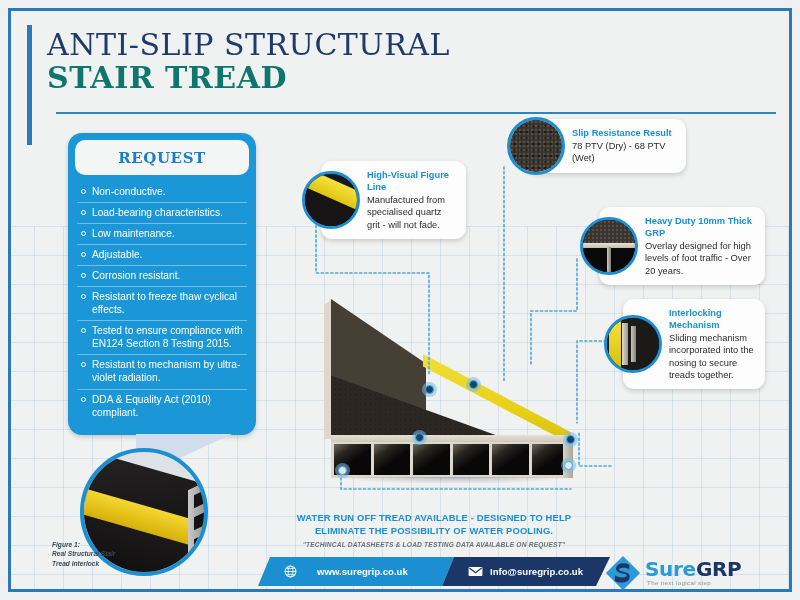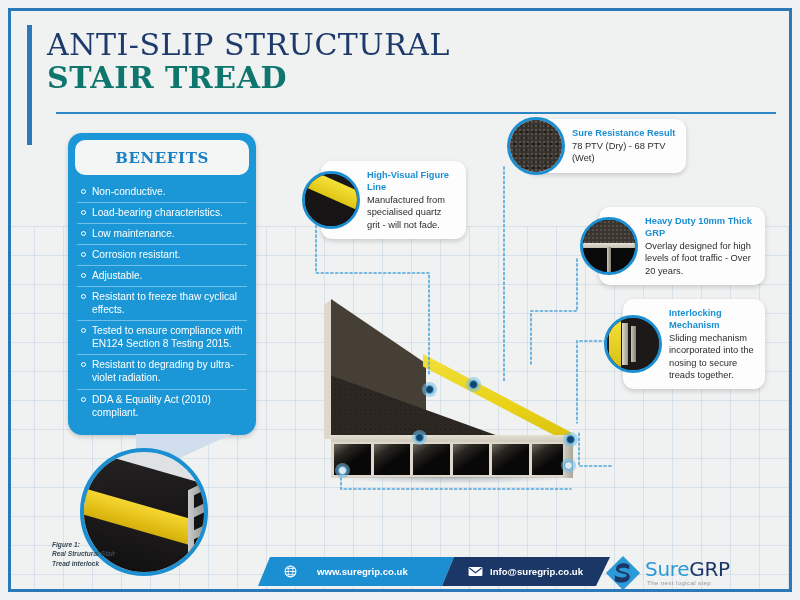--- a/index.html
+++ b/index.html
@@ -287,21 +287,21 @@
     display:flex; align-items:center; gap:7px; padding-left:26px;
   }
   .fbar span.txt { color:#fff; font-size:9.6px; font-weight:bold; }
   .fbar svg { flex:0 0 auto; }
 
   
   .logo { position:absolute; left:594px; top:542px; width:160px; height:40px; }
   .logo-mark { position:absolute; left:0; top:2px; width:36px; height:36px; }
   .logo-text {
     position:absolute; left:40px; top:4px;
-    font-size:20px; font-weight:normal; letter-spacing:-.3px;
+    font-size:20px; font-weight:bold; letter-spacing:-.3px;
     font-family:"DejaVu Sans", sans-serif;
   }
   .lt-sure { color:#2b9ad6; }
   .lt-grp { color:#1b3767; }
   .logo-tag {
     position:absolute; left:42px; top:26px;
     font-size:6.2px; color:#8b949b; letter-spacing:.35px;
   }
 </style>
 </head>
@@ -312,53 +312,53 @@
   <div class="grid-mask"></div>
   <div class="left-bar"></div>
 
   <div class="header">
     <div class="title-1">ANTI-SLIP STRUCTURAL</div>
     <div class="title-2">STAIR TREAD</div>
   </div>
   <div class="title-rule"></div>
 
   <div class="benefits">
-    <div class="benefits-head">BENEFITS</div>
+    <div class="benefits-head">REQUEST</div>
     <div class="benefit-list">
       <div class="benefit">
           <span class="bullet"></span>
           <span>Non-conductive.</span>
         </div>
       <div class="benefit">
           <span class="bullet"></span>
           <span>Load-bearing characteristics.</span>
         </div>
       <div class="benefit">
           <span class="bullet"></span>
           <span>Low maintenance.</span>
         </div>
       <div class="benefit">
           <span class="bullet"></span>
+          <span>Adjustable.</span>
+        </div>
+      <div class="benefit">
+          <span class="bullet"></span>
           <span>Corrosion resistant.</span>
         </div>
       <div class="benefit">
           <span class="bullet"></span>
-          <span>Adjustable.</span>
-        </div>
-      <div class="benefit">
-          <span class="bullet"></span>
           <span>Resistant to freeze thaw cyclical effects.</span>
         </div>
       <div class="benefit">
           <span class="bullet"></span>
           <span>Tested to ensure compliance with EN124 Section 8 Testing 2015.</span>
         </div>
       <div class="benefit">
           <span class="bullet"></span>
-          <span>Resistant to degrading by ultra-violet radiation.</span>
+          <span>Resistant to mechanism by ultra-violet radiation.</span>
         </div>
       <div class="benefit">
           <span class="bullet"></span>
           <span>DDA &amp; Equality Act (2010) compliant.</span>
         </div>
     </div>
   </div>
 
   <div class="photo-wrap">
     <div class="photo-pointer"></div>
@@ -429,21 +429,21 @@
         </div>
     </div>
     <div class="card-title">High-Visual Figure Line</div>
     <div class="card-body">Manufactured from specialised quartz grit - will not fade.</div>
   </div>
 
   <div class="card" style="left:515px;top:108px;width:160px;">
     <div class="card-icon">
       <div class="ic-grit"></div>
     </div>
-    <div class="card-title">Sure Resistance Result</div>
+    <div class="card-title">Slip Resistance Result</div>
     <div class="card-body">78 PTV (Dry) - 68 PTV (Wet)</div>
   </div>
 
   <div class="card" style="left:588px;top:196px;width:166px;">
     <div class="card-icon">
       <div class="ic-grp">
           <div class="top"></div>
           <div class="plate"></div>
           <div class="web"></div>
         </div>
@@ -458,20 +458,25 @@
           <div class="yb"></div>
           <div class="mt"></div>
           <div class="mt2"></div>
         </div>
     </div>
     <div class="card-title">Interlocking Mechanism</div>
     <div class="card-body">Sliding mechanism incorporated into the nosing to secure treads together.</div>
   </div>
 
 
+  <div class="footer-note">
+    <div class="fn-1">WATER RUN OFF TREAD AVAILABLE - DESIGNED TO HELP</div>
+    <div class="fn-1">ELIMINATE THE POSSIBILITY OF WATER POOLING.</div>
+    <div class="fn-2">"TECHINCAL DATASHEETS &amp; LOAD TESTING DATA AVAILABLE ON REQUEST"</div>
+  </div>
 
   <div class="fbar">
     <div class="fbar-web">
       <svg width="13" height="13" viewBox="0 0 24 24">
         <circle cx="12" cy="12" r="10" fill="none" stroke="#fff" stroke-width="1.9"></circle>
         <ellipse cx="12" cy="12" rx="4.4" ry="10" fill="none" stroke="#fff" stroke-width="1.6"></ellipse>
         <line x1="2" y1="12" x2="22" y2="12" stroke="#fff" stroke-width="1.6"></line>
         <line x1="3.6" y1="6.6" x2="20.4" y2="6.6" stroke="#fff" stroke-width="1.4"></line>
         <line x1="3.6" y1="17.4" x2="20.4" y2="17.4" stroke="#fff" stroke-width="1.4"></line>
       </svg>

